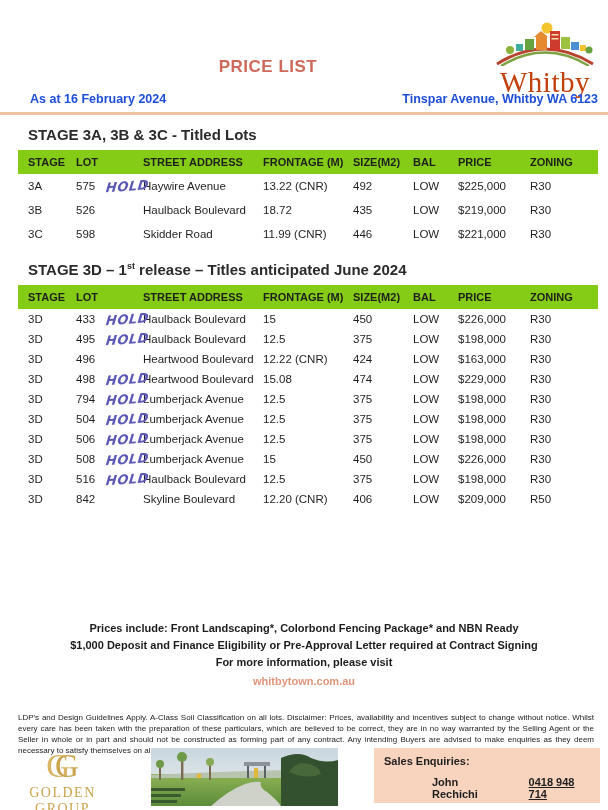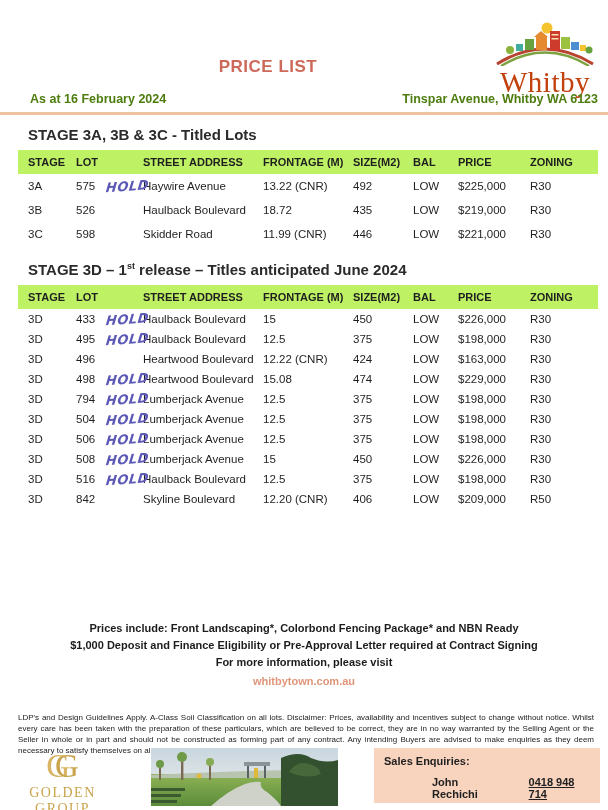--- a/index.html
+++ b/index.html
@@ -14,37 +14,37 @@
     font-size:17px; font-weight:bold; color:#cd695a; letter-spacing:.5px;
   }
   .logo{position:absolute; top:20px; right:4px; width:118px; text-align:center;}
   .logo-word{
     font-family:"Liberation Serif", serif; font-size:29px; color:#c2410c;
     margin-top:-4px; letter-spacing:.5px;
   }
   .dateline{
     position:absolute; top:92px; left:30px; right:10px;
     display:flex; justify-content:space-between;
-    font-size:12.5px; font-weight:bold; color:#4d7c0f;
+    font-size:12.5px; font-weight:bold; color:#1d4ed8;
   }
   .rule{position:absolute; top:112px; left:0; width:608px; height:3px; background:#eec2a0;}
 
   
   .section{position:absolute; left:18px; width:580px;}
   .sec1{top:126px;} .sec2{top:261px;}
   .sec-heading{
     margin:0 0 7px 10px; font-size:15px; font-weight:bold; color:#2b2b2b;
   }
   .sec-heading sup{font-size:9px;}
   .thead,.trow{
     display:grid;
     grid-template-columns:50px 38px 37px 120px 90px 60px 45px 72px 68px;
     align-items:center;
   }
-  .thead{background:#bef264; height:24px; font-weight:bold; font-size:11px;}
+  .thead{background:#84cc16; height:24px; font-weight:bold; font-size:11px;}
   .trow{height:24px; font-size:11.5px;}
   .compact .trow{height:20px;}
   .cell{overflow:visible; white-space:nowrap;}
   .c-stage{padding-left:10px;}
   .c-lot{padding-left:8px;}
   .c-hold{
     color:#5c59b6; font-weight:bold; font-style:italic; font-size:13px;
     font-family:"DejaVu Sans", sans-serif; letter-spacing:.5px;
     transform:rotate(-4deg) skewX(-10deg);
   }

